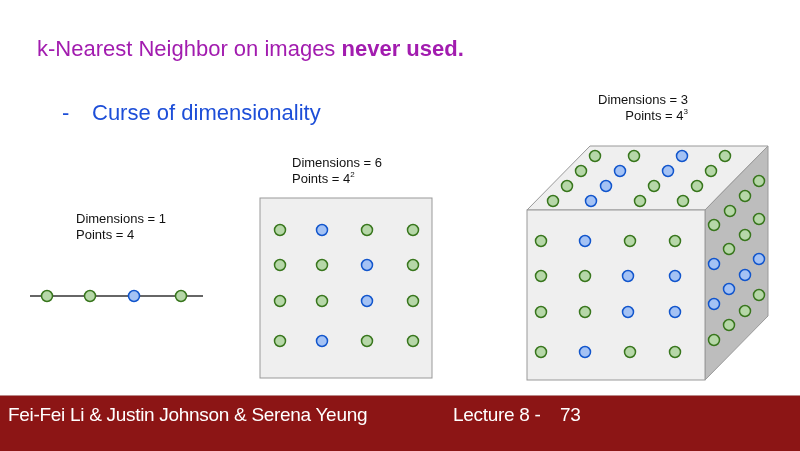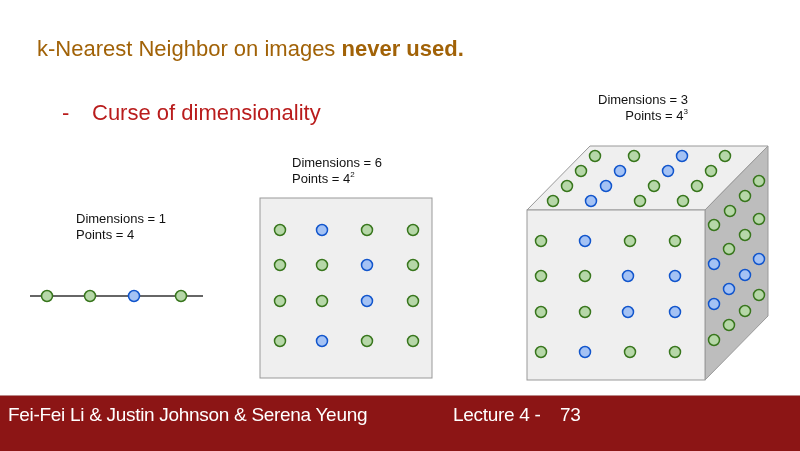--- a/index.html
+++ b/index.html
@@ -1,19 +1,19 @@
 <!DOCTYPE html>
 <html><head>
 <meta charset="utf-8">
 <style>
   html, body { margin: 0; padding: 0; }
   body { width: 800px; height: 451px; background: #ffffff; position: relative; overflow: hidden; font-family: "Liberation Sans", sans-serif; }
-  .title { position: absolute; left: 37px; top: 36px; font-size: 22px; color: #a16207; }
+  .title { position: absolute; left: 37px; top: 36px; font-size: 22px; color: #a21caf; }
   .title b { font-weight: bold; }
-  .bullet { position: absolute; left: 62px; top: 100px; font-size: 22px; color: #b91c1c; }
+  .bullet { position: absolute; left: 62px; top: 100px; font-size: 22px; color: #1d4ed8; }
   .bullet .dash { display: inline-block; width: 30px; }
   .label { position: absolute; font-size: 13px; color: #111; line-height: 16px; }
   .label sup { font-size: 8px; vertical-align: 6px; line-height: 0; }
   svg.diag { position: absolute; left: 0; top: 0; }
   .footer { position: absolute; left: 0; top: 395px; width: 800px; height: 56px; background: #8c1515; border-top: 1px solid #b88; }
   .footer span { position: absolute; top: 8px; color: #fff; font-size: 19px; letter-spacing: -0.3px; }
 </style>
 </head>
 <body>
 
@@ -127,15 +127,15 @@
       <use href="#bp" x="714" y="304"></use>
     <use href="#gp" x="759" y="295"></use>
       <use href="#gp" x="745" y="311"></use>
       <use href="#gp" x="729" y="325"></use>
       <use href="#gp" x="714" y="340"></use>
   </g>
 </svg>
 
 <div class="footer">
   <span style="left:8px;">Fei-Fei Li &amp; Justin Johnson &amp; Serena Yeung</span>
-  <span style="left:453px;">Lecture 4 -</span>
+  <span style="left:453px;">Lecture 8 -</span>
   <span style="left:560px;">73</span>
 </div>
 
 </body></html>

